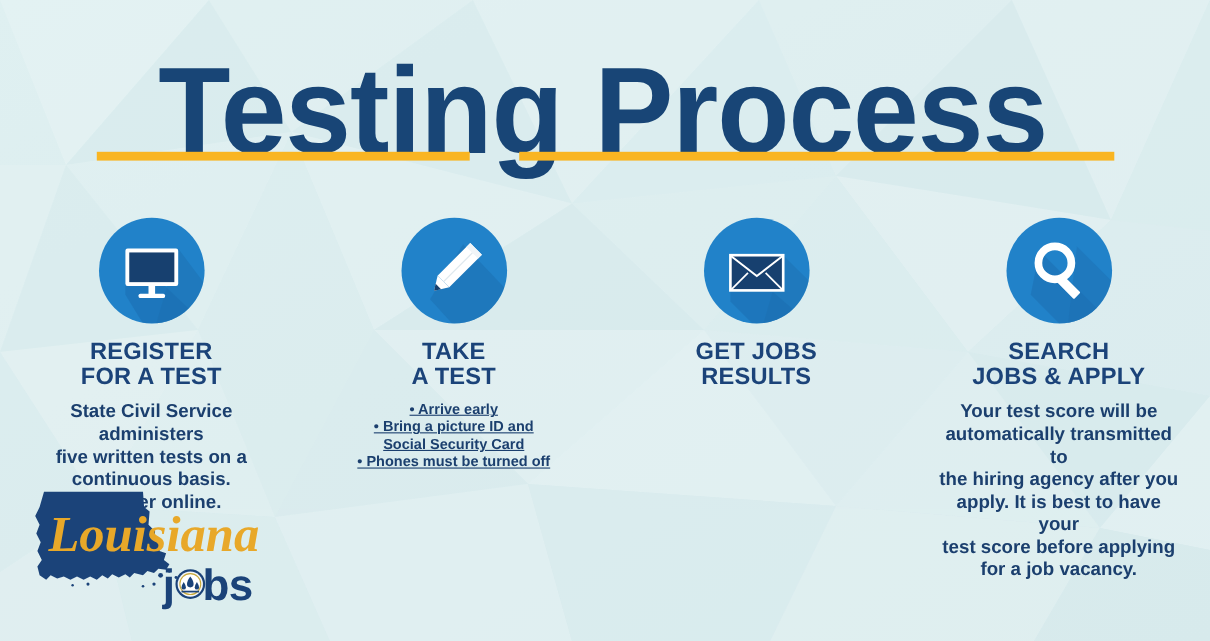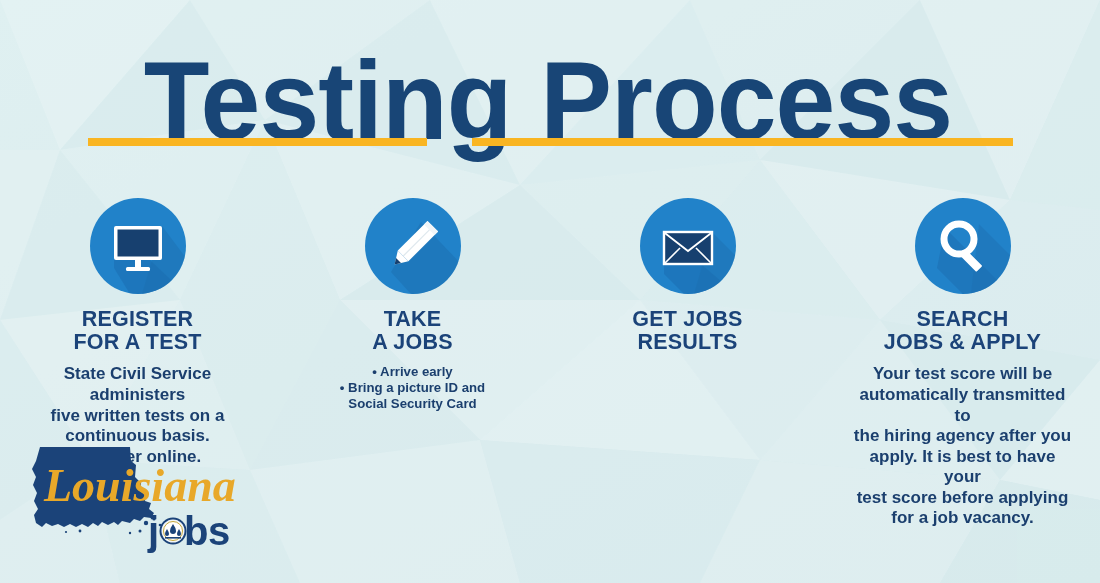--- a/index.html
+++ b/index.html
@@ -113,20 +113,21 @@
     line-height: 1.21;
     white-space: pre-line;
   }
 
   .col-bullets {
     color: #1b3f6e;
     font-weight: bold;
     font-size: 13.2px;
     line-height: 1.21;
     list-style: none;
+    text-decoration: underline;
   }
   .col-bullets li { white-space: pre-line; }
 
   
   .logo {
     position: absolute;
     left: 18px;
     top: 439px;
     width: 240px;
     height: 120px;
@@ -224,25 +225,26 @@
           <g transform="rotate(45 48 48)">
             <rect x="40.5" y="20" width="15" height="42" fill="#ffffff"></rect>
             <rect x="40.5" y="20" width="15" height="5" fill="#f1f5f8"></rect>
             <polygon points="40.5,62 55.5,62 48,74" fill="#ffffff"></polygon>
             <polygon points="44.5,68.5 51.5,68.5 48,74" fill="#17406f"></polygon>
             <rect x="47.6" y="25" width="1.2" height="37" fill="#dfe8ee"></rect>
           </g>
         </svg>
       </div>
       <div class="col-heading">TAKE
-A JOBS</div>
+A TEST</div>
       <ul class="col-bullets">
         <li>•   Arrive early</li>
         <li>•   Bring a picture ID and
 Social Security Card</li>
+        <li>•   Phones must be turned off</li>
       </ul>
     </div>
 
     <div class="col">
       <div class="icon-circle">
         <svg width="96" height="96" viewBox="0 0 96 96">
           <polygon points="24,34 96,96 44,96 24,76" fill="#1c6eb0" opacity="0.55"></polygon>
           <polygon points="72,34 96,58 96,96 54,96" fill="#1c6eb0" opacity="0.45"></polygon>
           <rect x="24" y="34" width="48" height="32" fill="#17406f" stroke="#ffffff" stroke-width="2.4"></rect>
           <path d="M24.8 35 L48 53 L71.2 35" fill="none" stroke="#ffffff" stroke-width="1.8"></path>

